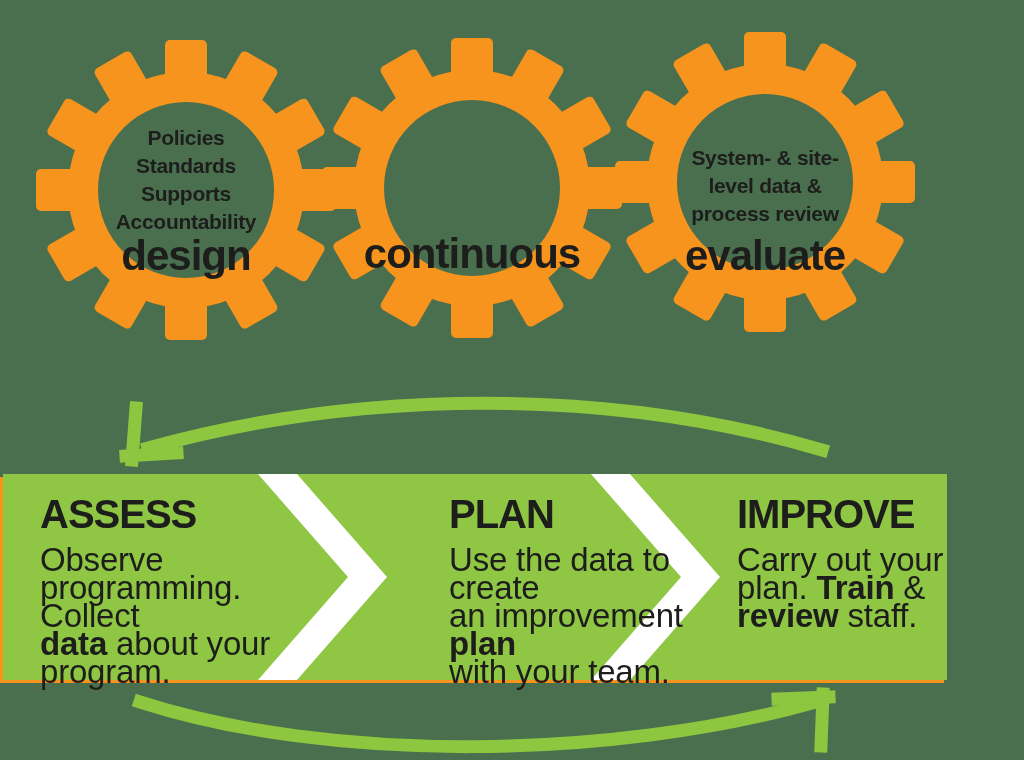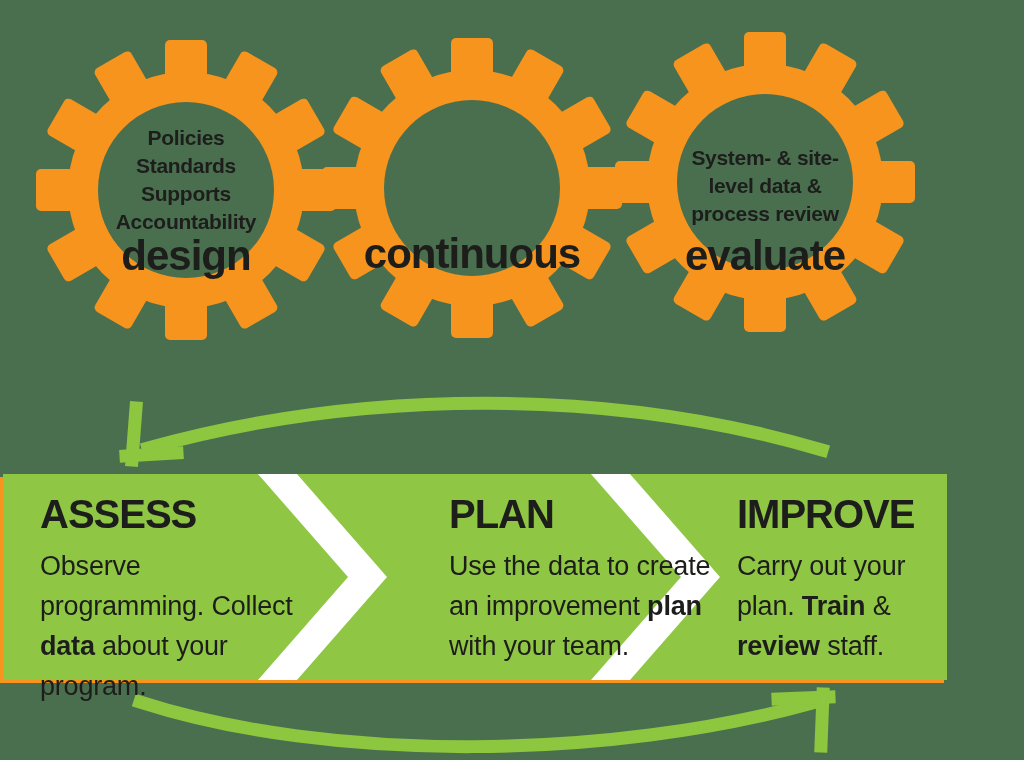--- a/index.html
+++ b/index.html
@@ -61,21 +61,21 @@
   .chev{fill:var(--chevron_white,#FFFFFF);}
   .section{position:absolute;top:492px;}
   .section--assess{left:40px;width:280px;}
   .section--plan{left:404px;width:300px;margin-left:45px;}
   .section--improve{left:737px;width:230px;}
   .section-heading{
     font-size:40px;line-height:44px;font-weight:700;letter-spacing:-1px;
     margin:0 0 10px 0;
   }
   .section-body{
-    font-size:27px;line-height:40px;white-space:pre-line;letter-spacing:-0.2px;
+    font-size:33px;line-height:28px;white-space:pre-line;letter-spacing:-0.2px;
   }
   .section-body b{font-weight:700;}
 </style>
 </head>
 <body>
 
 <div class="stage">
 
   <div class="gear gear--1">
     <div class="tooth"></div>

